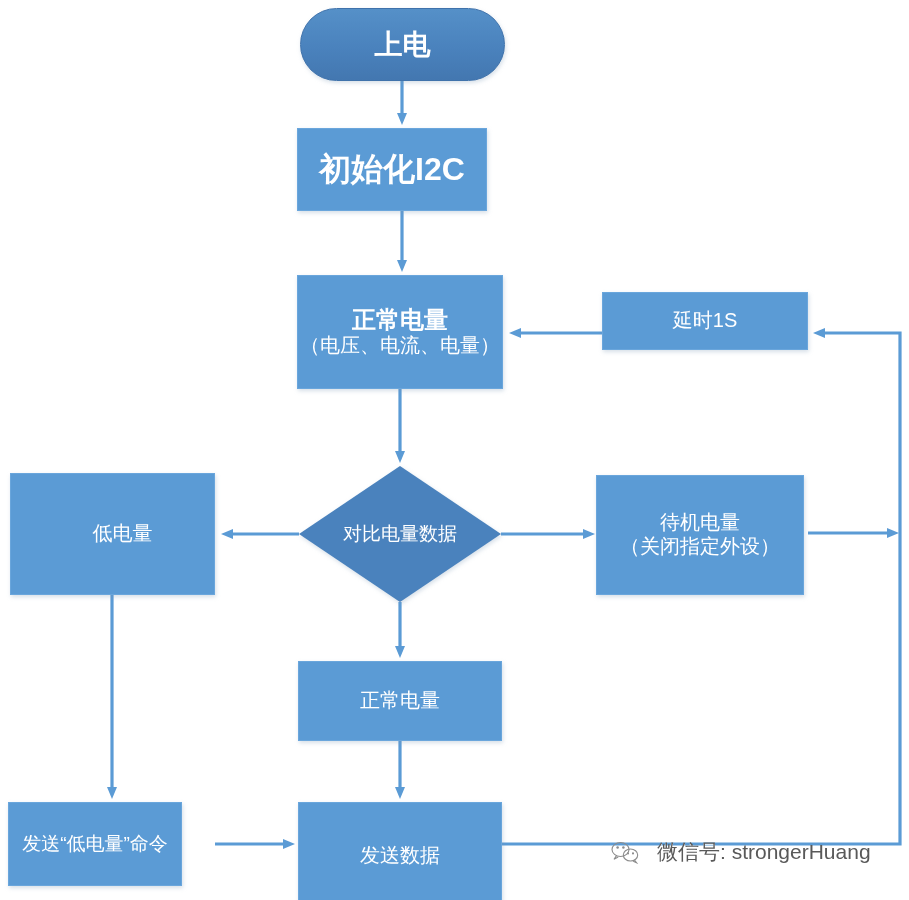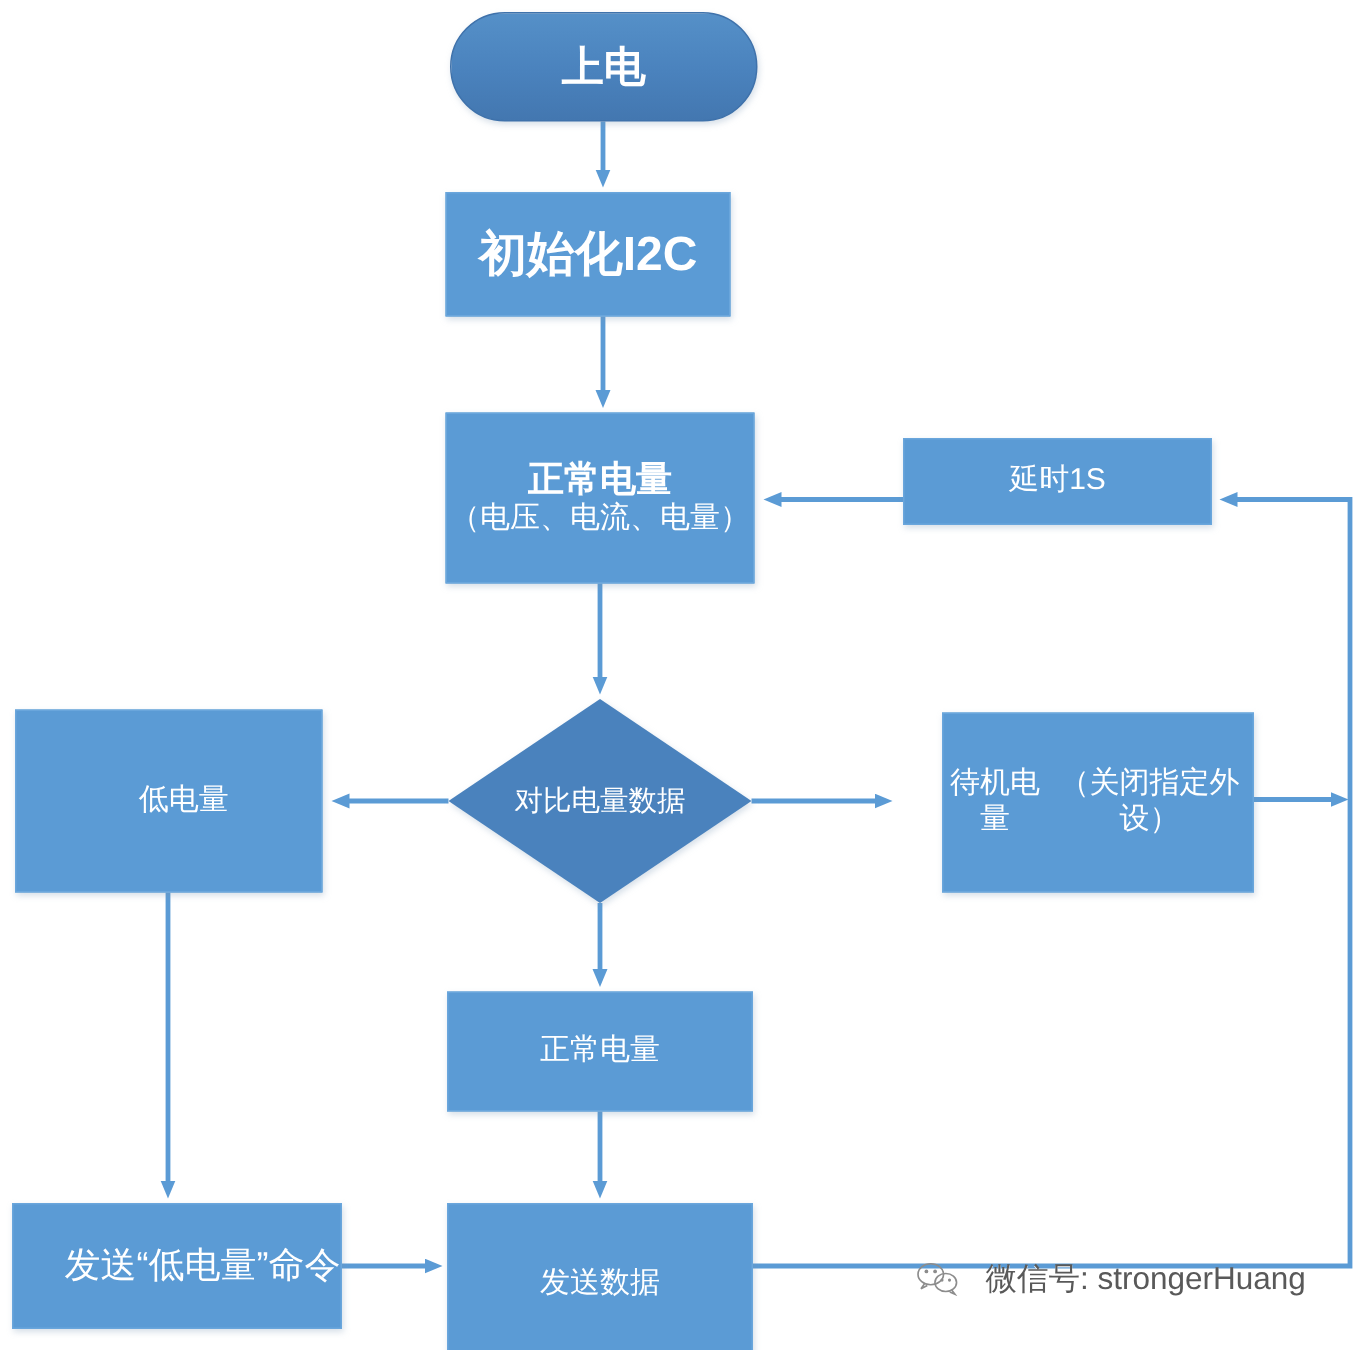--- a/index.html
+++ b/index.html
@@ -70,23 +70,23 @@
     white-space: nowrap;
     z-index: 3;
   }
   .n-power   { left: 300px; top: 8px;   width: 205px; height: 73px;  font-size: 28px; font-weight: bold; }
   .n-init    { left: 297px; top: 128px; width: 190px; height: 83px;  font-size: 32px; font-weight: bold; }
   .n-read    { left: 297px; top: 275px; width: 206px; height: 114px; flex-direction: column; }
   .n-read .line1 { font-size: 24px; font-weight: bold; }
   .n-read .line2 { font-size: 20px; }
   .n-delay   { left: 602px; top: 292px; width: 206px; height: 58px;  font-size: 20px; }
   .n-low     { left: 10px;  top: 473px; width: 205px; height: 122px; font-size: 20px; padding-left: 20px; }
-  .n-standby { left: 628px; top: 475px; width: 208px; height: 120px; flex-direction: row; font-size: 20px; }
+  .n-standby { left: 596px; top: 475px; width: 208px; height: 120px; flex-direction: column; font-size: 20px; }
   .n-normal  { left: 298px; top: 661px; width: 204px; height: 80px;  font-size: 20px; }
-  .n-sendlow { left: 8px;   top: 802px; width: 220px; height: 84px;  font-size: 24px; justify-content: flex-end; }
+  .n-sendlow { left: 8px;   top: 802px; width: 174px; height: 84px;  font-size: 19px; }
   .n-senddat { left: 298px; top: 802px; width: 204px; height: 108px;  font-size: 20px; }
   .d-compare { left: 299px; top: 466px; width: 202px; height: 136px; font-family: Liberation Serif, serif; }
 
   .watermark {
     position: absolute;
     left: 610px;
     top: 838px;
     display: flex;
     align-items: center;
     gap: 17px;

